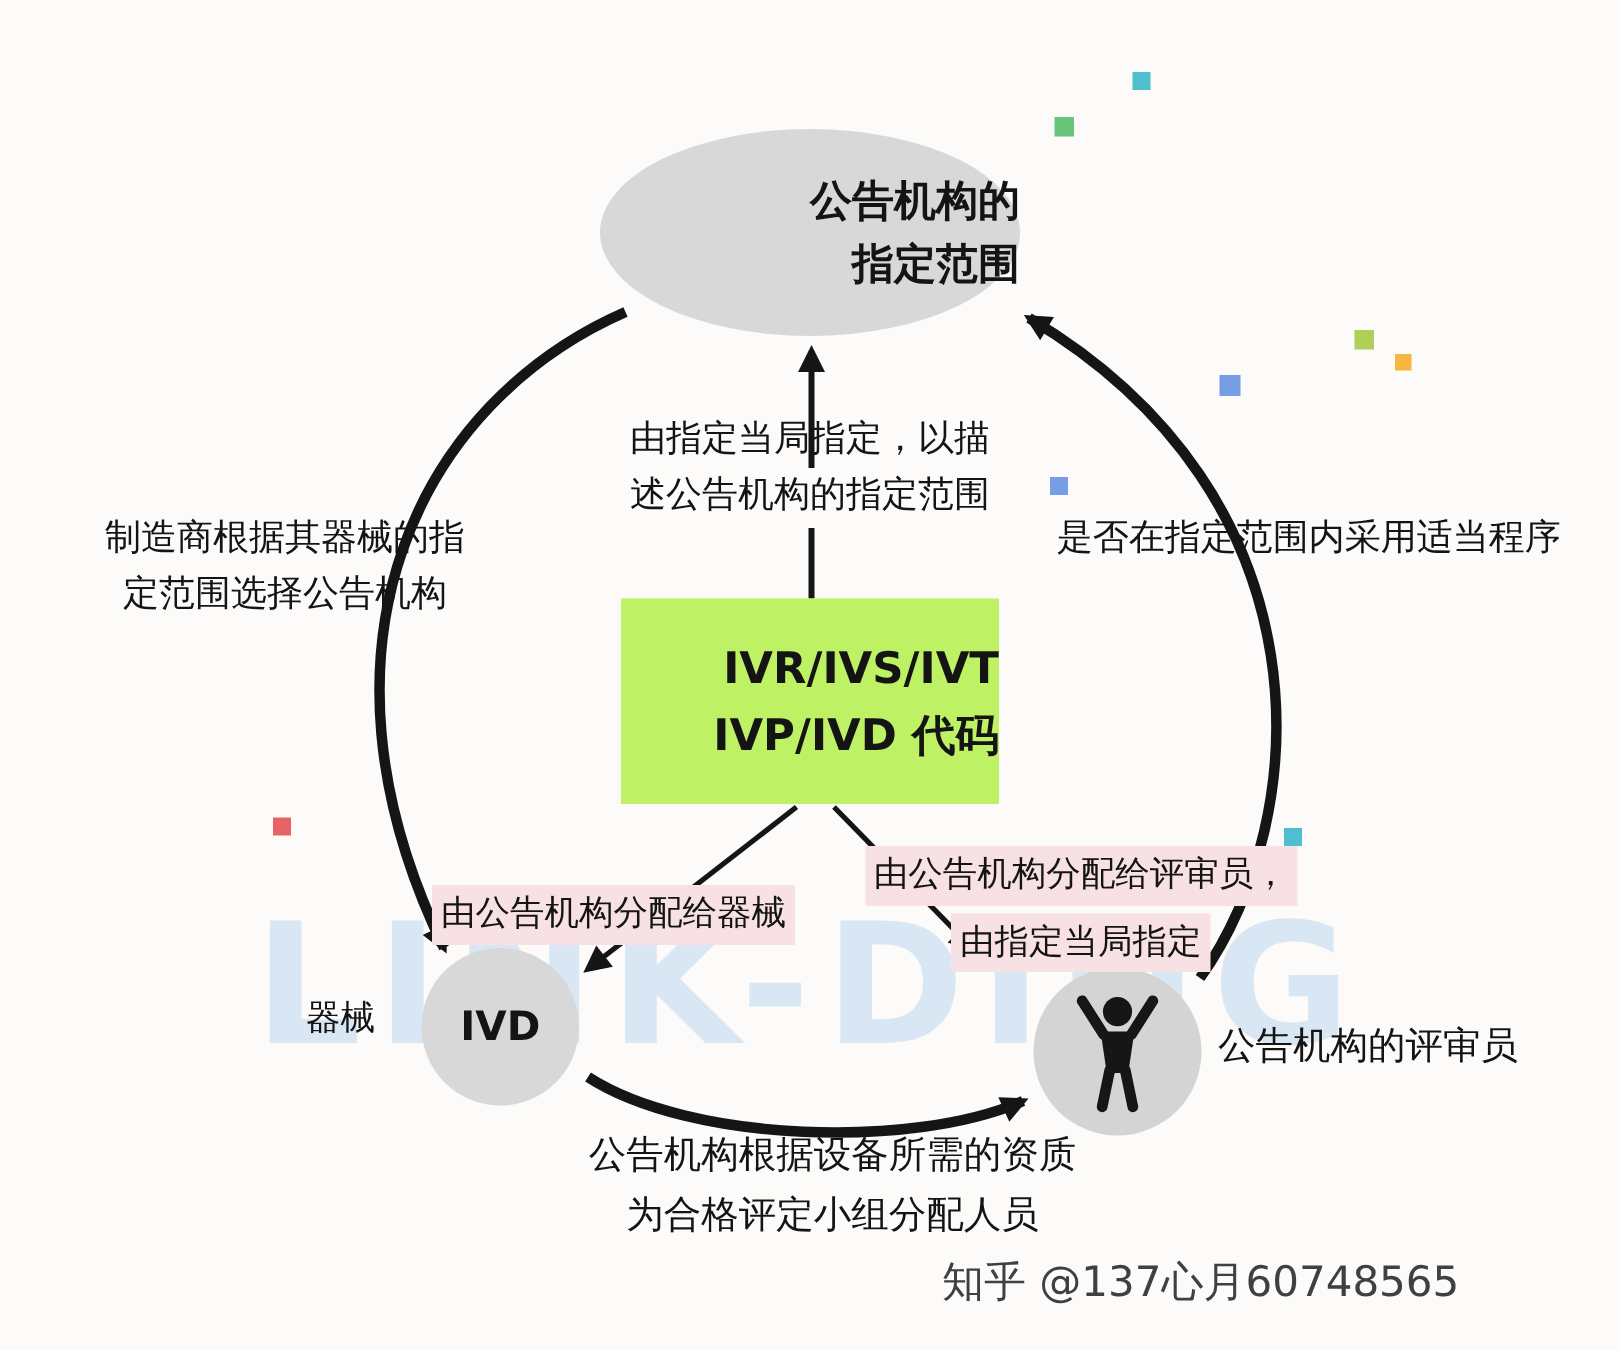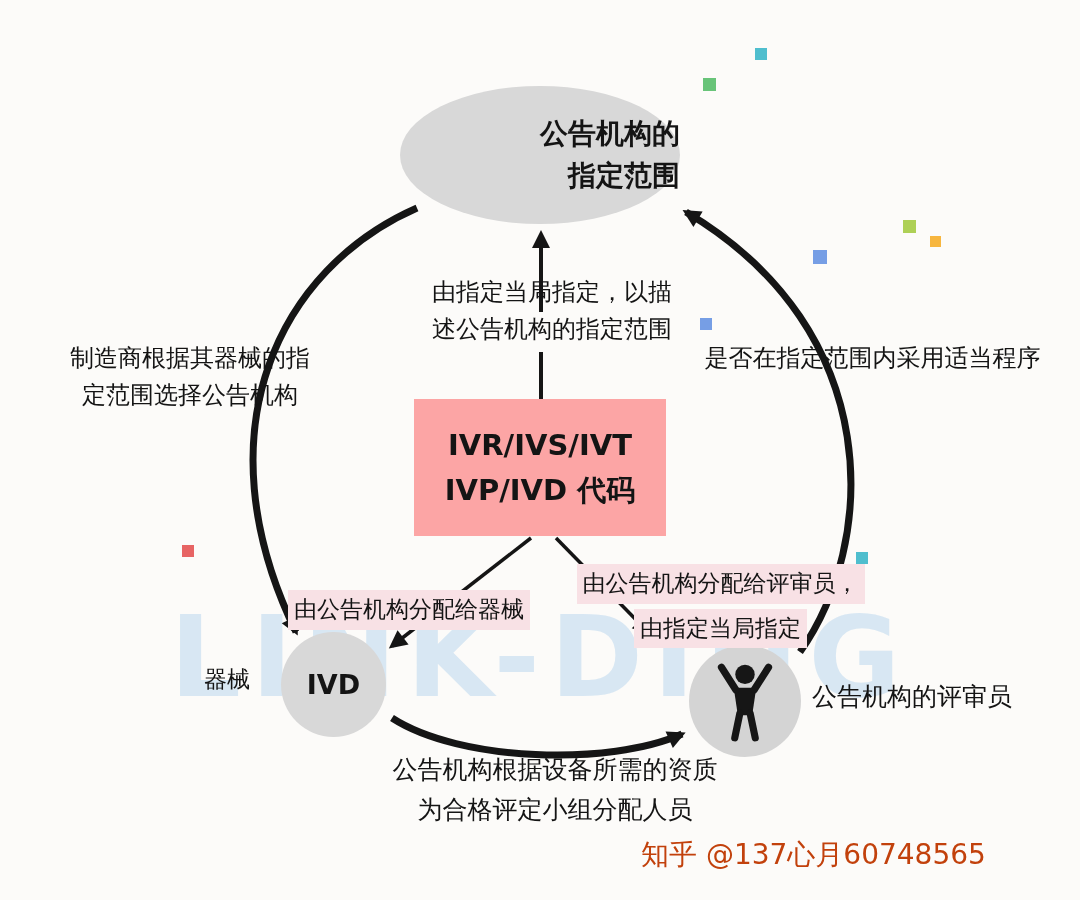--- a/index.html
+++ b/index.html
@@ -20,43 +20,43 @@
     color: rgba(158, 199, 235, 0.38); white-space: nowrap;
   }
   .wm-pixel { position: absolute; z-index: 0; opacity: 0.75; }
   .node {
     position: absolute; z-index: 2;
     display: flex; flex-direction: column; align-items: center; justify-content: center;
     background: #d8d8d8; text-align: center;
   }
   .ellipse { left: 400px; top: 86px; width: 280px; height: 138px; border-radius: 50%;
     font-size: 28px; font-weight: 600; line-height: 1.5; align-items: flex-end; }
-  .center-box { left: 414px; top: 399px; width: 252px; height: 137px; background: #fca5a5;
-    font-size: 29px; font-weight: 600; line-height: 1.55; }
+  .center-box { left: 414px; top: 399px; width: 252px; height: 137px; background: #bef264;
+    font-size: 29px; font-weight: 600; line-height: 1.55; align-items: flex-end; }
   .ivd-circle { left: 281px; top: 632px; width: 105px; height: 105px; border-radius: 50%;
     font-size: 27px; font-weight: 600; }
   .person-circle { left: 689px; top: 645px; width: 112px; height: 112px; border-radius: 50%;
     background: #d4d4d4; }
   .label {
     position: absolute; z-index: 2; text-align: center;
     font-size: 24px; font-weight: 500; line-height: 1.55;
   }
-  .lbl-top-arrow { left: 352px; top: 274px; width: 400px; }
+  .lbl-top-arrow { left: 340px; top: 274px; width: 400px; }
   .lbl-left { left: 30px; top: 340px; width: 320px; }
   .lbl-right { left: 685px; top: 340px; width: 375px; }
   .lbl-device { left: 182px; top: 662px; width: 90px; font-size: 23px; }
   .lbl-reviewer { left: 812px; top: 678px; width: 260px; font-size: 25px; text-align: left; }
   .lbl-bottom { left: 340px; top: 750px; width: 430px; font-size: 25px; line-height: 1.6; }
   .lbl-assign-left { left: 225px; top: 590px; width: 305px; font-size: 23px; text-align: right; }
   .lbl-assign-right { left: 548px; top: 564px; width: 345px; font-size: 23px;
     display: flex; flex-direction: column; align-items: center; gap: 5px; }
   .pink { display: inline-block; background: #f8e1e5; padding: 2px 6px; }
   .credit {
     position: absolute; z-index: 2; left: 628px; top: 836px; width: 430px;
-    font-size: 28px; color: #c2410c; white-space: nowrap; margin-left: 13px;
+    font-size: 28px; color: #404040; white-space: nowrap;
   }
   .person-icon-wrap { width: 100%; height: 100%; display: flex; align-items: center; justify-content: center; }
 </style>
 </head>
 <body>
 
 <div class="wm-brand">LINK-DING</div>
 
 <div class="wm-pixel" style="left:703px; top:78px; width:13px; height:13px; background:#37b24d;"></div>
 <div class="wm-pixel" style="left:755px; top:48px; width:12px; height:12px; background:#15aabf;"></div>

